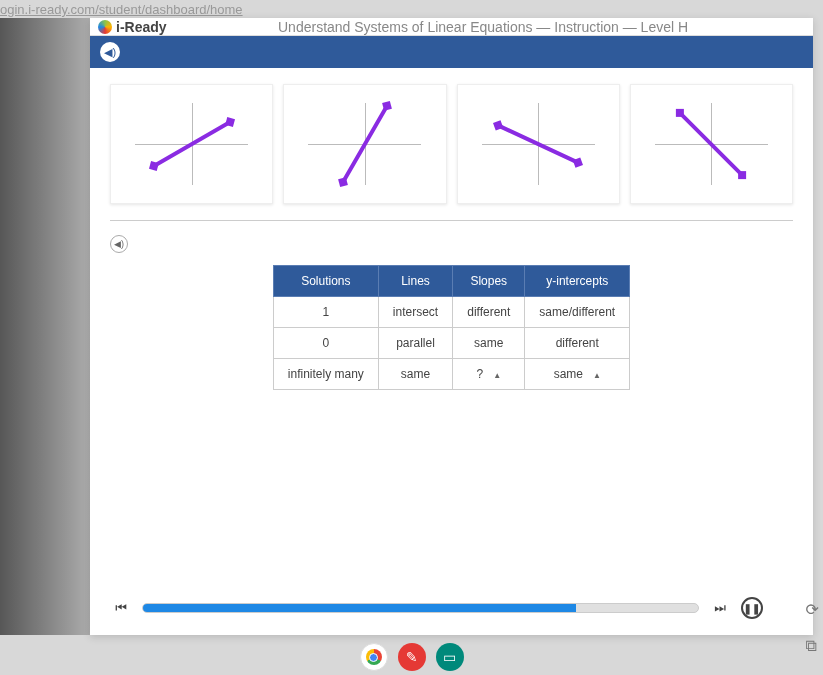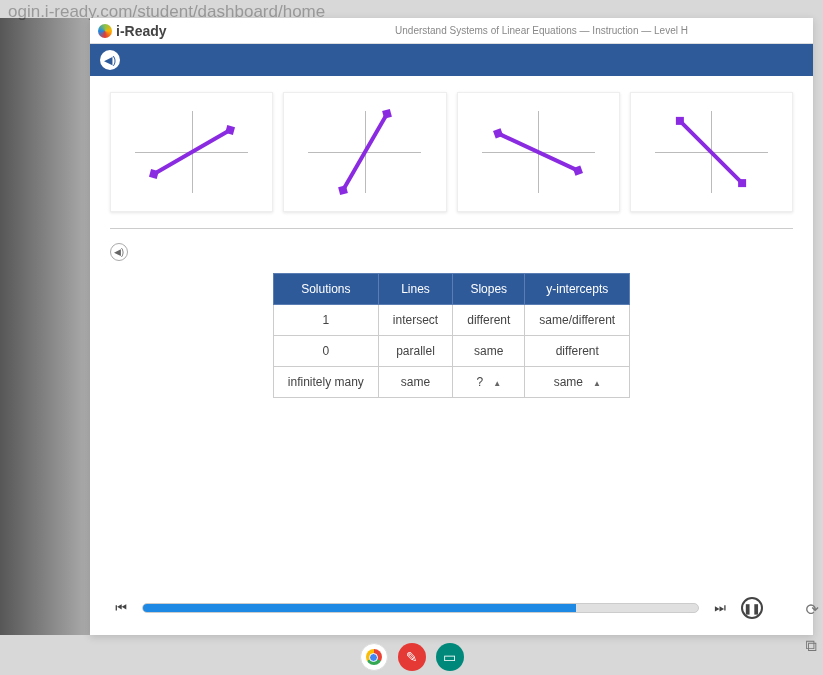--- a/index.html
+++ b/index.html
@@ -8,58 +8,59 @@
       background: #d8d8d8;
       width: 823px;
       height: 675px;
       overflow: hidden;
       position: relative;
     }
     .url-bar {
       position: absolute;
       top: 2px;
       left: 0;
-      font-size: 17px;
+      font-size: 13px;
       color: #999;
-      padding-left: 8px;
+      padding-left: 0;
+      text-decoration: underline;
     }
     .app-window {
       position: absolute;
       top: 18px;
       left: 90px;
       right: 10px;
       bottom: 40px;
       background: #fff;
       box-shadow: 0 2px 8px rgba(0,0,0,0.15);
     }
     .app-header {
       display: flex;
       align-items: center;
-      height: 26px;
+      height: 18px;
       border-bottom: 1px solid #ddd;
       padding: 0 8px;
     }
     .brand {
       display: flex;
       align-items: center;
       font-weight: bold;
       font-size: 14px;
       color: #444;
       width: 180px;
     }
     .brand-icon {
       width: 14px; height: 14px;
       border-radius: 50%;
       background: conic-gradient(#8bc34a, #ffb300, #e53935, #1e88e5, #8bc34a);
       margin-right: 4px;
     }
     .lesson-title {
       flex: 1;
-      text-align: center;
-      font-size: 10px;
+      text-align: left;
+      font-size: 14px;
       color: #888;
     }
     .blue-banner {
       background: #2f5a9a;
       color: #fff;
       display: flex;
       align-items: center;
       padding: 6px 10px;
       font-size: 13px;
     }

